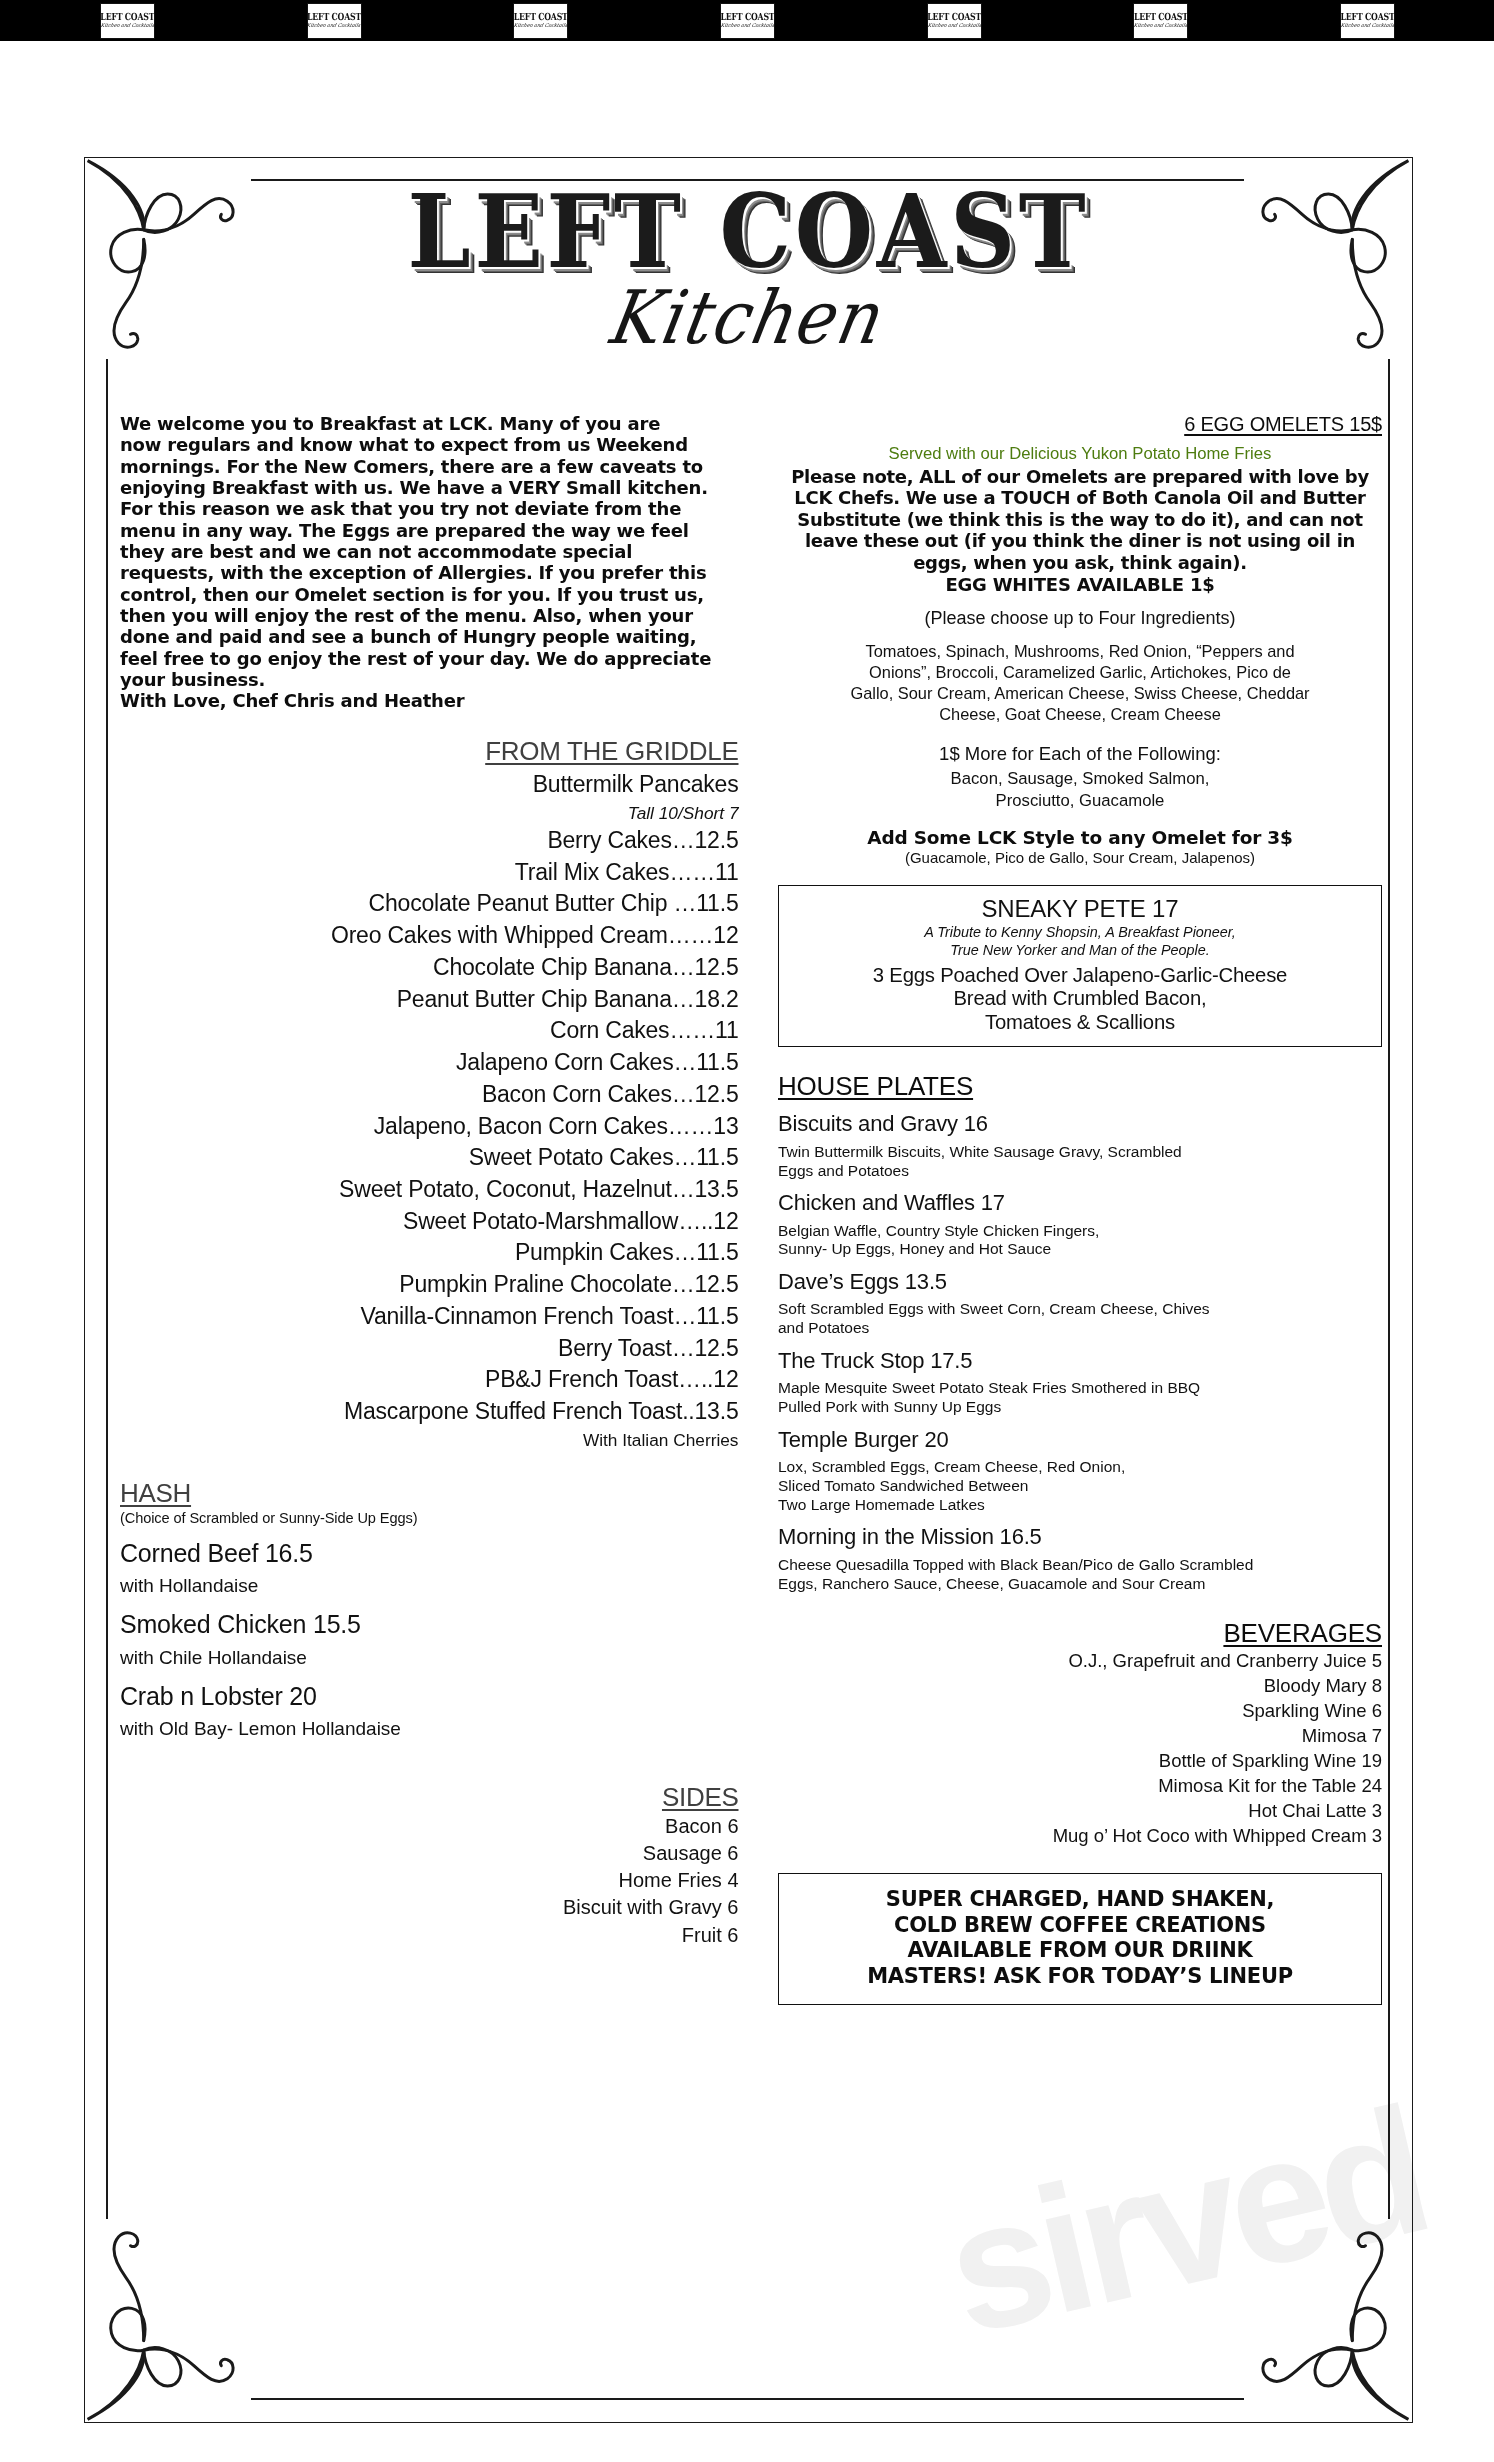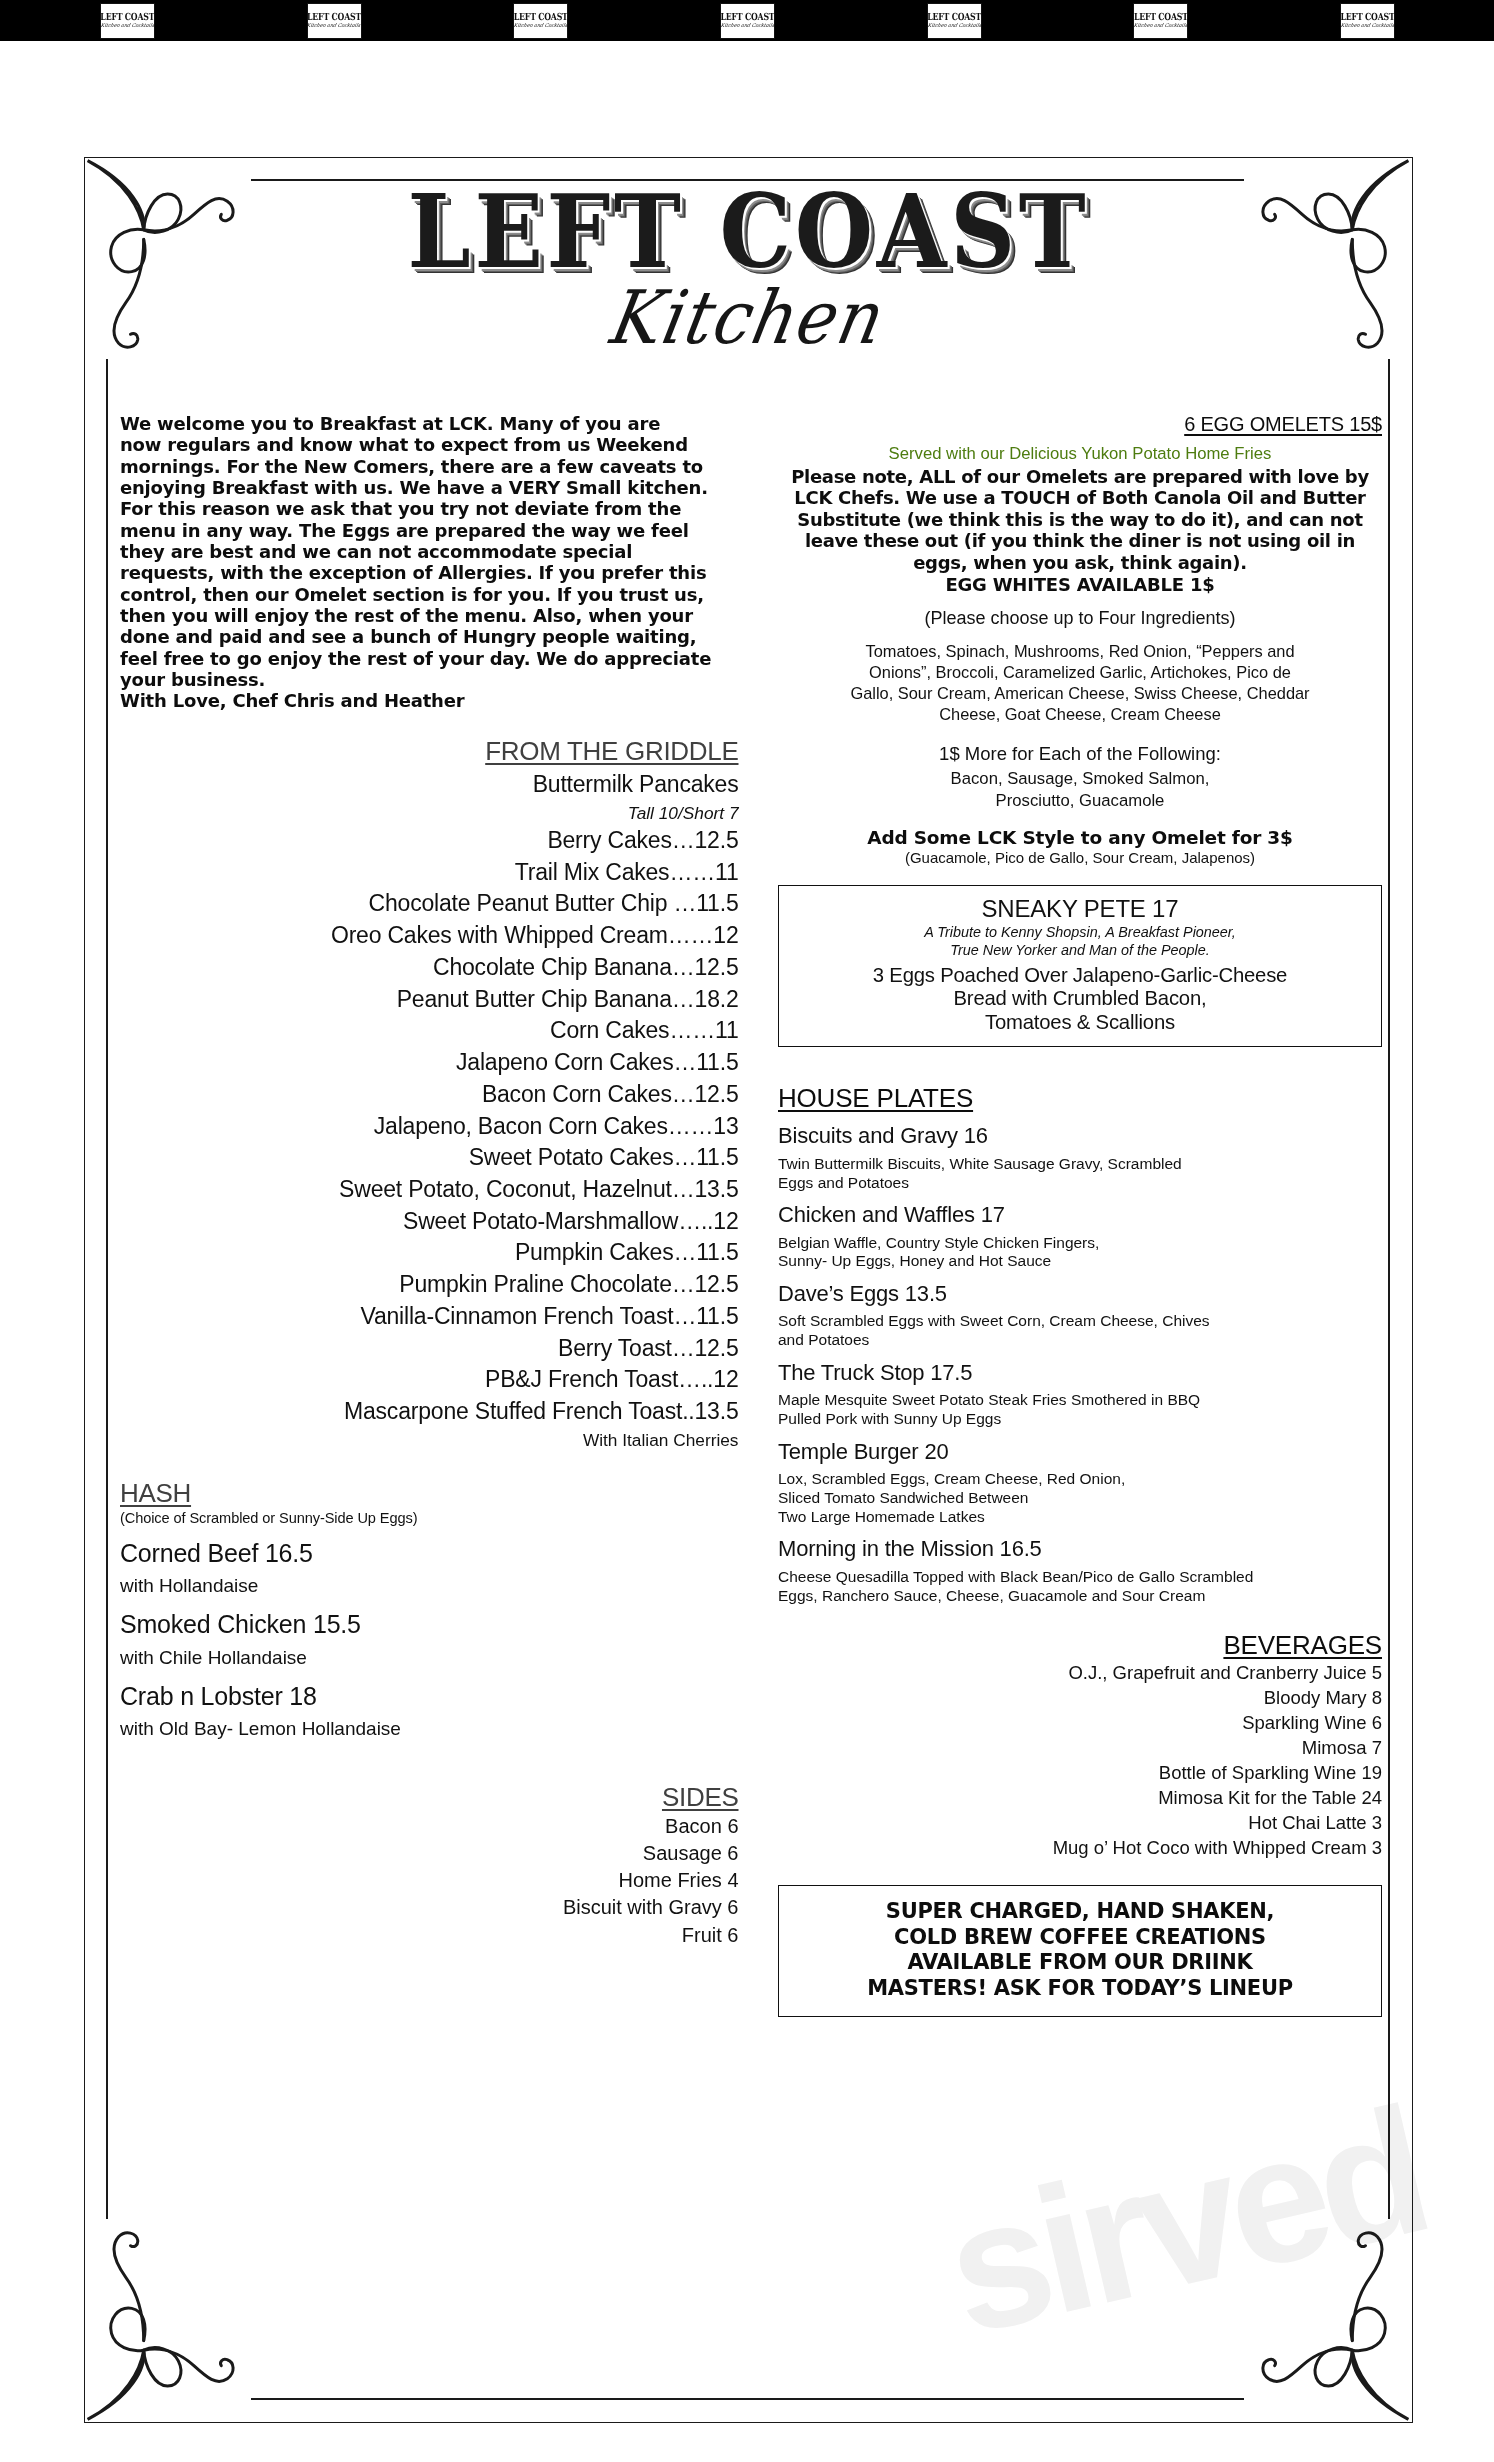--- a/index.html
+++ b/index.html
@@ -200,21 +200,21 @@
     padding: 8.4px 9.6px 12px;
     text-align: center;
   }
   .pete-title { font-size: 24px; color: #111; letter-spacing: -0.2px; }
   .pete-trib { font-size: 14.4px; font-style: italic; line-height: 1.22; color: #111; margin-top: 1.8px; }
   .pete-desc { font-size: 20.3px; line-height: 1.14; color: #111; margin-top: 4.8px; letter-spacing: -0.2px; }
 
   .house-head {
     text-align: left; font-size: 26px; color: #0d0d0d;
     text-decoration: underline; text-underline-offset: 3px;
-    margin-top: 36px; letter-spacing: -0.2px;
+    margin-top: 24px; letter-spacing: -0.2px;
   }
   .hp-item { text-align: left; }
   .hp-name { font-size: 22px; color: #111; margin-top: 9.6px; letter-spacing: -0.2px; }
   .hp-desc { font-size: 15.5px; line-height: 1.22; color: #111; margin-top: 5.4px; }
 
   .bev-head {
     text-align: right; font-size: 26px; color: #0d0d0d;
     text-decoration: underline; text-underline-offset: 3px;
     margin-top: 25px; letter-spacing: -0.2px;
   }
@@ -368,21 +368,21 @@
     </div>
 
     <div class="hash-block">
       <div class="sec-head left">HASH</div>
       <div class="hash-note">(Choice of Scrambled or Sunny-Side Up Eggs)</div>
       <div id="hash-items">
           <div class="hash-item">Corned Beef 16.5</div>
           <div class="hash-desc">with Hollandaise</div>
           <div class="hash-item">Smoked Chicken 15.5</div>
           <div class="hash-desc">with Chile Hollandaise</div>
-          <div class="hash-item">Crab n Lobster 18</div>
+          <div class="hash-item">Crab n Lobster 20</div>
           <div class="hash-desc">with Old Bay- Lemon Hollandaise</div>
         </div>
     </div>
 
     <div class="sides-block">
       <div class="sec-head right">SIDES</div>
       <div id="sides-items">
           <div class="sides-item">Bacon 6</div>
           <div class="sides-item">Sausage 6</div>
           <div class="sides-item">Home Fries 4</div>

